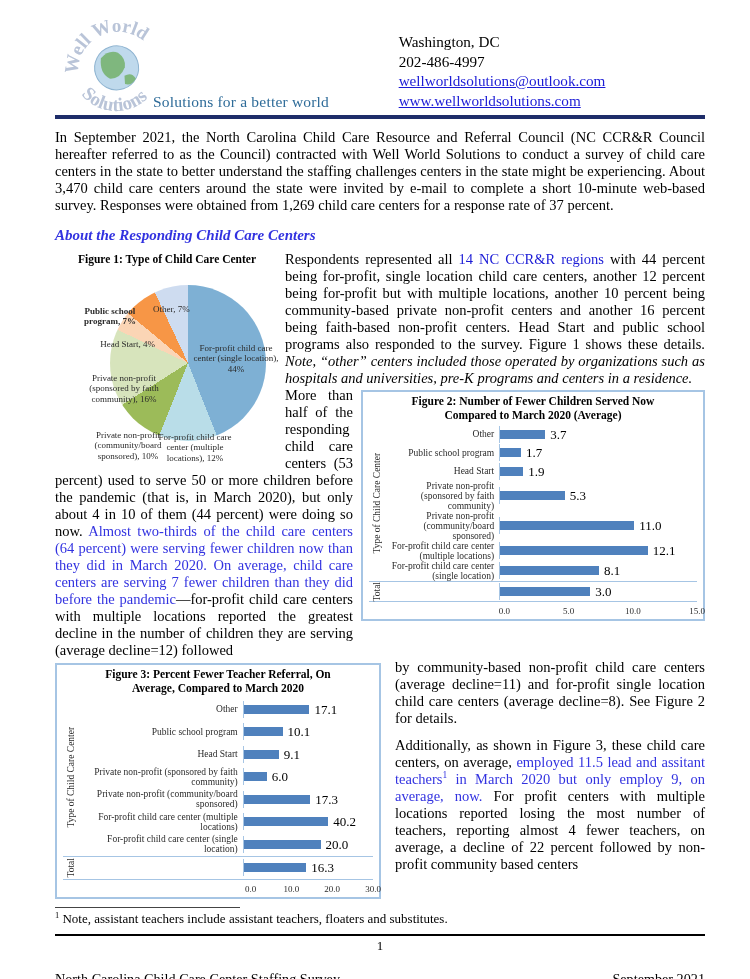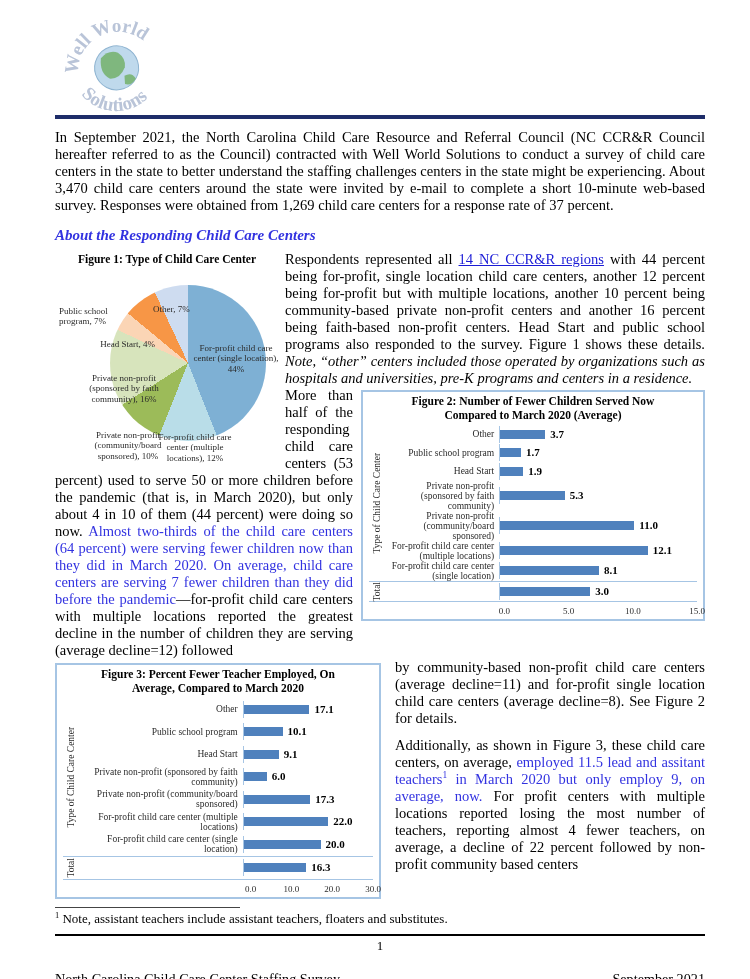--- a/index.html
+++ b/index.html
@@ -24,21 +24,21 @@
   .logo-svg{position:absolute;left:4px;top:-4px;}
   .tagline{position:absolute;left:98px;bottom:2px;font-size:15.5px;color:#2F6C99;letter-spacing:.2px;}
   .contact{margin-left:auto;width:312px;font-size:15.2px;line-height:19.5px;padding-top:8px;}
   .contact a{color:var(--link);text-decoration:underline;cursor:pointer;}
   .header-rule{height:4px;background:var(--navy);margin-top:3px;}
   
   p.body{ text-align:justify; }
   .intro{margin-top:10px;}
   .section-heading{margin:13px 0 7px;color:var(--blue);font-weight:bold;font-style:italic;font-size:15px;}
   .run-blue{color:var(--blue);}
-  .run-link{color:var(--link);text-decoration:underline;cursor:pointer;}
+  .run-link{color:var(--link);cursor:pointer;}
   .run-italic{font-style:italic;}
   .run-sup{vertical-align:super;font-size:0.65em;line-height:0;}
   
   .figure-title{font-weight:bold;font-size:11.5px;line-height:13.5px;text-align:center;color:#000;}
   .fig1{float:left;width:224px;height:212px;margin:2px 6px 4px 0;}
   .fig2{float:right;width:344px;margin:3px 0 8px 8px;border:2px solid var(--cb);padding:3px 6px 4px;background:#fff;}
   .fig3{float:left;width:326px;margin:4px 14px 4px 0;border:2px solid var(--cb);padding:3px 6px 4px;background:#fff;}
   
   .pie-wrap{position:relative;width:100%;height:195px;font-size:9px;line-height:10.5px;color:#2b2b2b;}
   .pie{position:absolute;left:55px;top:18px;width:156px;height:156px;border-radius:50%;}
@@ -46,21 +46,21 @@
   
   .bar-body{margin-top:3px;}
   .bar-section{display:flex;}
   .bar-section.total{border-top:1px solid var(--cb);border-bottom:1px solid var(--cb);}
   .rot-label{width:14px;writing-mode:vertical-rl;transform:rotate(180deg);font-size:9.5px;color:#2b2b2b;text-align:center;}
   .rows{flex:1;display:flex;flex-direction:column;justify-content:space-around;}
   .bar-row{display:flex;align-items:center;min-height:var(--rowh);}
   .bar-cat{width:var(--labelw);font-size:9.5px;line-height:10px;text-align:right;padding-right:5px;color:#2b2b2b;}
   .bar-plot{flex:1;border-left:1px solid var(--cb);margin-right:14px;display:flex;align-items:center;position:relative;}
   .bar{height:9px;}
-  .bar-val{font-size:11px;margin-left:5px;white-space:nowrap;color:#000;font-weight:bold;}
+  .bar-val{font-size:13px;margin-left:5px;white-space:nowrap;color:#000;}
   .ticks-row{display:flex;height:13px;}
   .rot-spacer{width:14px;}
   .tick-spacer{width:var(--labelw);}
   .tick-strip{flex:1;position:relative;}
   .tick{position:absolute;top:1px;transform:translateX(-50%);font-size:9px;color:#2b2b2b;white-space:nowrap;}
   
   .footnote-block{clear:both;padding-top:4px;}
   .footnote-sep{width:185px;border-top:1.2px solid #444;margin-bottom:3px;}
   .footnote{font-size:13px;line-height:16px;}
   .footer{margin-top:7px;border-top:2.5px solid #000;position:relative;display:flex;justify-content:space-between;font-size:14.2px;}
@@ -82,36 +82,43 @@
         <path d="M45,34 q10,-6 18,0 q6,8 2,16 q-8,10 -18,6 q-8,-8 -2,-22z" fill="#7FB77E"></path>
         <path d="M62,58 q8,-2 10,6 q-6,6 -12,2z" fill="#7FB77E"></path>
         <text font-family="Liberation Serif, serif" font-size="19" font-weight="bold" fill="#B9C4D8">
           <textPath href="#arcTop" startOffset="8%">Well World</textPath>
         </text>
         <text font-family="Liberation Serif, serif" font-size="19" font-weight="bold" fill="#B9C4D8">
           <textPath href="#arcBot" startOffset="12%">Solutions</textPath>
         </text>
       </g>
     </svg>
+    <div class="tagline">Solutions for a better world</div>
+  </div>
+  <div class="contact">
+    <div>Washington, DC</div>
+    <div>202-486-4997</div>
+    <div><a>wellworldsolutions@outlook.com</a></div>
+    <div><a>www.wellworldsolutions.com</a></div>
   </div>
 </div>
 <div class="header-rule"></div>
 
 <p class="body intro">In September 2021, the North Carolina Child Care Resource and Referral Council (NC CCR&amp;R Council hereafter referred to as the Council) contracted with Well World Solutions to conduct a survey of child care centers in the state to better understand the staffing challenges centers in the state might be experiencing.  About 3,470 child care centers around the state were invited by e-mail to complete a short 10-minute web-based survey.  Responses were obtained from 1,269 child care centers for a response rate of 37 percent.</p>
 
 <h2 class="section-heading">About the Responding Child Care Centers</h2>
 
 <div>
 
   <div class="fig1">
     <div class="figure-title">Figure 1: Type of Child Care Center</div>
     <div class="pie-wrap">
       <div class="pie" style="background: conic-gradient(rgb(126, 176, 212) 0%, rgb(126, 176, 212) 44%, rgb(185, 221, 232) 44%, rgb(185, 221, 232) 56%, rgb(156, 187, 89) 56%, rgb(156, 187, 89) 66%, rgb(215, 228, 188) 66%, rgb(215, 228, 188) 82%, rgb(251, 213, 181) 82%, rgb(251, 213, 181) 86%, rgb(247, 150, 70) 86%, rgb(247, 150, 70) 93%, rgb(206, 220, 240) 93%, rgb(206, 220, 240) 100%);"></div>
       <div class="pie-label" style="left:98px;top:37px;width:58px;">Other, 7%</div>
-      <div class="pie-label" style="left:4px;top:39px;width:82px;text-align:left;">Public school program, 7%</div>
+      <div class="pie-label" style="left:14px;top:39px;width:82px;text-align:center;font-weight:bold;">Public school program, 7%</div>
       <div class="pie-label" style="left:18px;top:72px;width:82px;text-align:right;">Head Start, 4%</div>
       <div class="pie-label" style="left:26px;top:106px;width:86px;text-align:center;">Private non-profit (sponsored by faith community), 16%</div>
       <div class="pie-label" style="left:30px;top:163px;width:86px;text-align:center;">Private non-profit (community/board sponsored), 10%</div>
       <div class="pie-label" style="left:103px;top:165px;width:74px;text-align:center;">For-profit child care center (multiple locations), 12%</div>
       <div class="pie-label" style="left:138px;top:76px;width:86px;text-align:center;">For-profit child care center (single location), 44%</div>
     </div>
   </div>
 
   <p class="body"><span>Respondents represented all </span><span class="run-link">14 NC CCR&amp;R regions</span><span> with 44 percent being for-profit, single location child care centers, another 12 percent being for-profit but with multiple locations, another 10 percent being community-based private non-profit centers and another 16 percent being faith-based non-profit centers.  Head Start and public school programs also responded to the survey. Figure 1 shows these details.  </span><span class="run-italic">Note, “other” centers included those operated by organizations such as hospitals and universities, pre-K programs and centers in a residence.</span></p>
 
@@ -194,21 +201,21 @@
             <span class="tick" style="left: 66.6667%;">10.0</span>
             <span class="tick" style="left: 100%;">15.0</span>
           </div>
         </div>
       </div>
   </div>
 
   <p class="body"><span>More than half of the responding child care centers (53 percent) used to serve 50 or more children before the pandemic (that is, in March 2020), but only about 4 in 10 of them (44 percent) were doing so now.  </span><span class="run-blue">Almost two-thirds of the child care centers (64 percent) were serving fewer children now than they did in March 2020. On average, child care centers are serving 7 fewer children than they did before the pandemic</span><span>—for-profit child care centers with multiple locations reported the greatest decline in the number of children they are serving (average decline=12) followed</span></p>
 
   <div class="fig3" style="--labelw:56%;--rowh:22.5px;">
-    <div class="figure-title">Figure 3: Percent Fewer Teacher Employed, On</div>
+    <div class="figure-title">Figure 3: Percent Fewer Teacher Referral, On</div>
     <div class="figure-title">Average, Compared to March 2020</div>
     <div class="bar-body">
         <div class="bar-section">
           <div class="rot-label">Type of Child Care Center</div>
           <div class="rows">
             <div class="bar-row">
               <div class="bar-cat">Other</div>
               <div class="bar-plot">
                 <div class="bar" style="width: 57%; background: rgb(79, 129, 189);"></div>
                 <div class="bar-val">17.1</div>
@@ -239,21 +246,21 @@
               <div class="bar-cat">Private non-profit (community/board sponsored)</div>
               <div class="bar-plot">
                 <div class="bar" style="width: 57.6667%; background: rgb(79, 129, 189);"></div>
                 <div class="bar-val">17.3</div>
               </div>
             </div>
             <div class="bar-row">
               <div class="bar-cat">For-profit child care center (multiple locations)</div>
               <div class="bar-plot">
                 <div class="bar" style="width: 73.3333%; background: rgb(79, 129, 189);"></div>
-                <div class="bar-val">22.0</div>
+                <div class="bar-val">40.2</div>
               </div>
             </div>
             <div class="bar-row">
               <div class="bar-cat">For-profit child care center (single location)</div>
               <div class="bar-plot">
                 <div class="bar" style="width: 66.6667%; background: rgb(79, 129, 189);"></div>
                 <div class="bar-val">20.0</div>
               </div>
             </div>
           </div>

